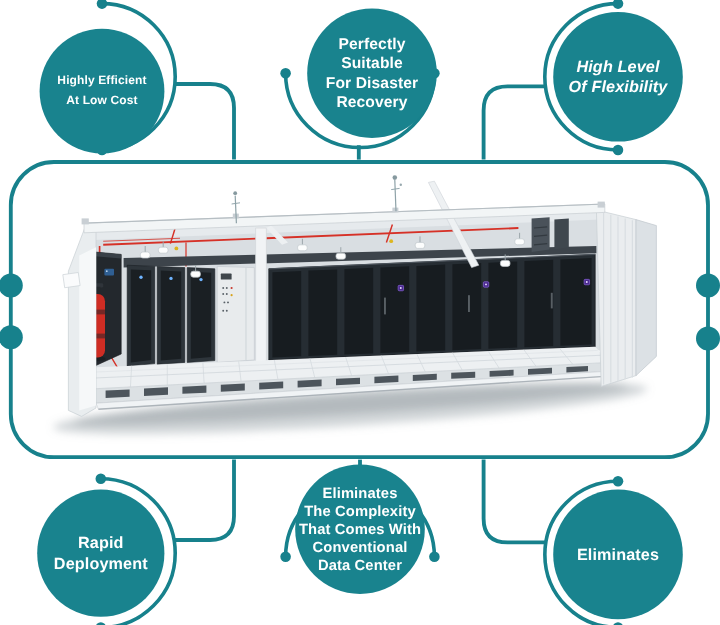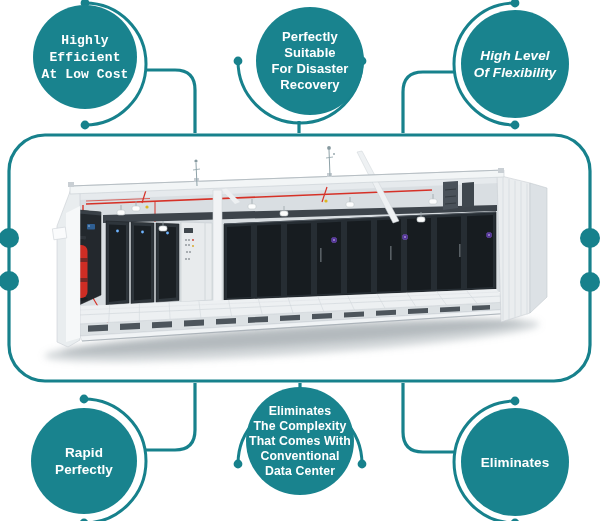--- a/index.html
+++ b/index.html
@@ -15,21 +15,21 @@
   .line-accent{stroke:var(--accent,#17818c);fill:none;}
   .fill-accent{fill:var(--accent,#17818c);}
   .bubble{
     position:absolute;border-radius:50%;
     background:var(--bubble-fill,#19838e);
     color:var(--text-color,#fff);
     display:flex;align-items:center;justify-content:center;
     text-align:center;font-weight:700;white-space:pre-line;
     letter-spacing:.1px;
   }
-  .bubble-tl{left:33px;top:5px;width:104px;height:104px;font-size:13px;line-height:17px;font-family:Liberation Mono, monospace;}
+  .bubble-tl{left:33px;top:24px;width:104px;height:104px;font-size:10px;line-height:17px;}
   .bubble-tc{left:256px;top:7px;width:108px;height:108px;font-size:13px;line-height:16px;}
   .bubble-tr{left:461px;top:10px;width:108px;height:108px;font-size:13.5px;line-height:17px;font-style:italic;}
   .bubble-bl{left:31px;top:408px;width:106px;height:106px;font-size:13.5px;line-height:17px;}
   .bubble-bc{left:246px;top:387px;width:108px;height:108px;font-size:12.3px;line-height:15px;}
   .bubble-br{left:461px;top:408px;width:108px;height:108px;font-size:13.5px;line-height:17px;}
 </style>
 </head>
 <body>
 
 <svg id="scene" width="600" height="521" viewBox="0 0 600 521">
@@ -307,21 +307,21 @@
 Suitable
 For Disaster
 Recovery</span>
 </div>
 <div class="bubble bubble-tr">
   <span>High Level
 Of Flexibility</span>
 </div>
 <div class="bubble bubble-bl">
   <span>Rapid
-Perfectly</span>
+Deployment</span>
 </div>
 <div class="bubble bubble-bc">
   <span>Eliminates
 The Complexity
 That Comes With
 Conventional
 Data Center</span>
 </div>
 <div class="bubble bubble-br">
   <span>Eliminates</span>

